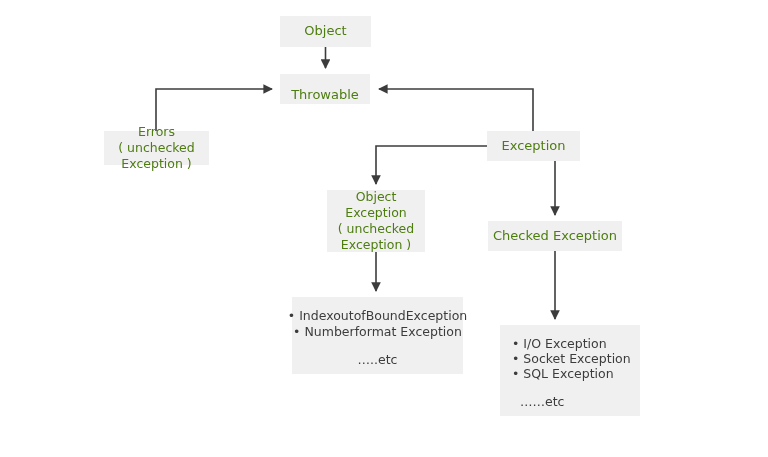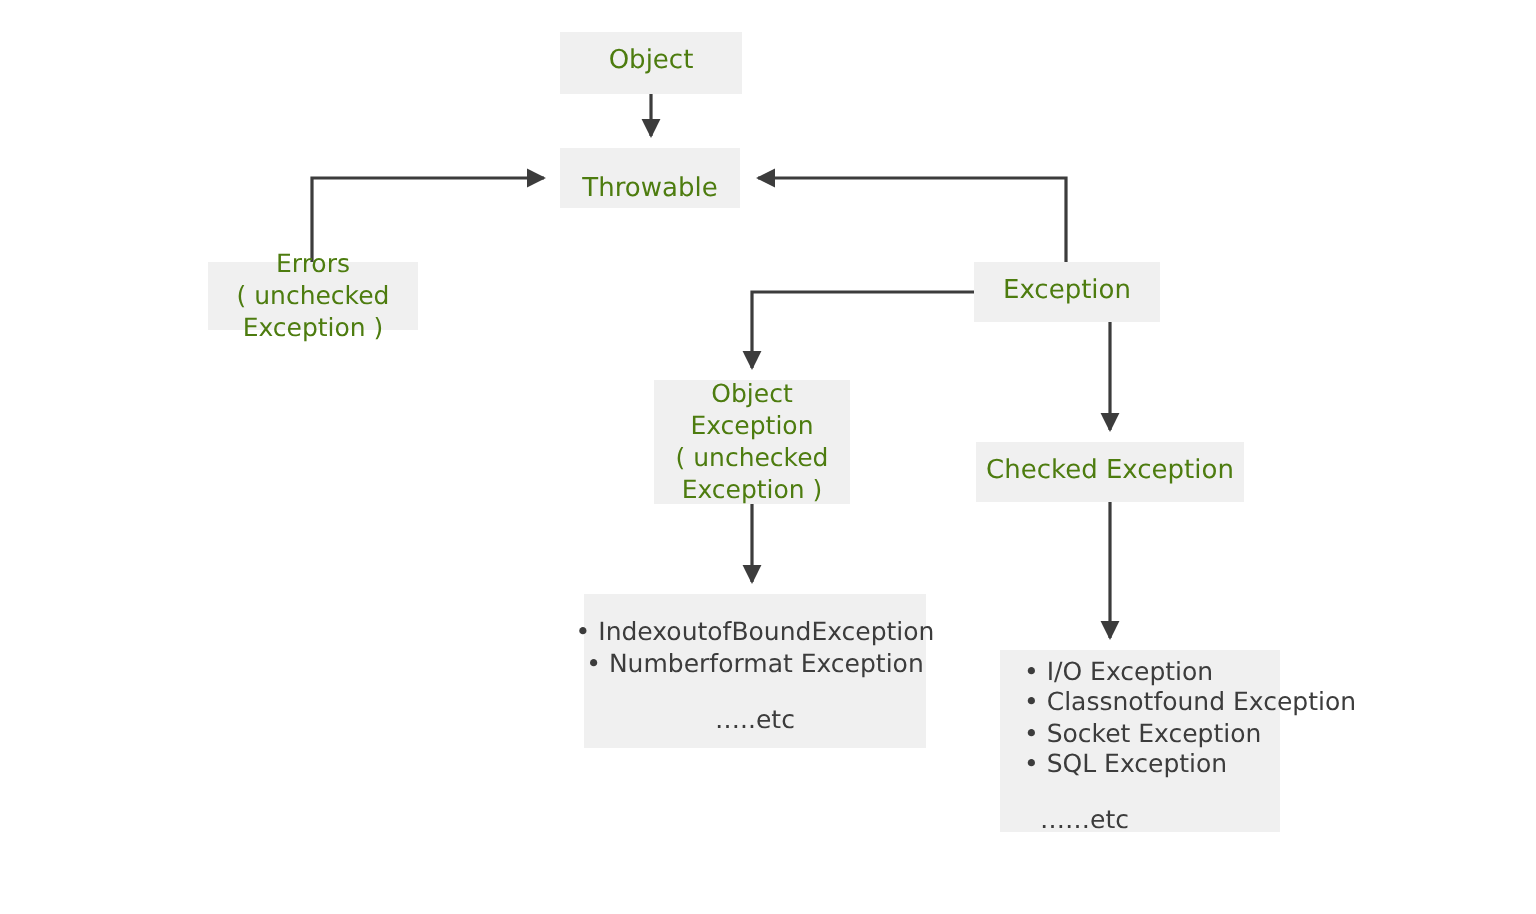--- a/index.html
+++ b/index.html
@@ -157,19 +157,18 @@
   </div>
 
   <div class="list-box" id="list-runtime">
     <span class="bullet-item">• IndexoutofBoundException</span>
     <span class="bullet-item">• Numberformat Exception</span>
     <span class="etc">…..etc</span>
   </div>
 
   <div class="list-box" id="list-checked">
     <span class="bullet-item">• I/O Exception</span>
-    <span class="bullet-item">• Classnotfound Exception</span>
     <span class="bullet-item">• Socket Exception</span>
     <span class="bullet-item">• SQL Exception</span>
     <span class="etc">……etc</span>
   </div>
 
 </div>
 
 </body></html>

